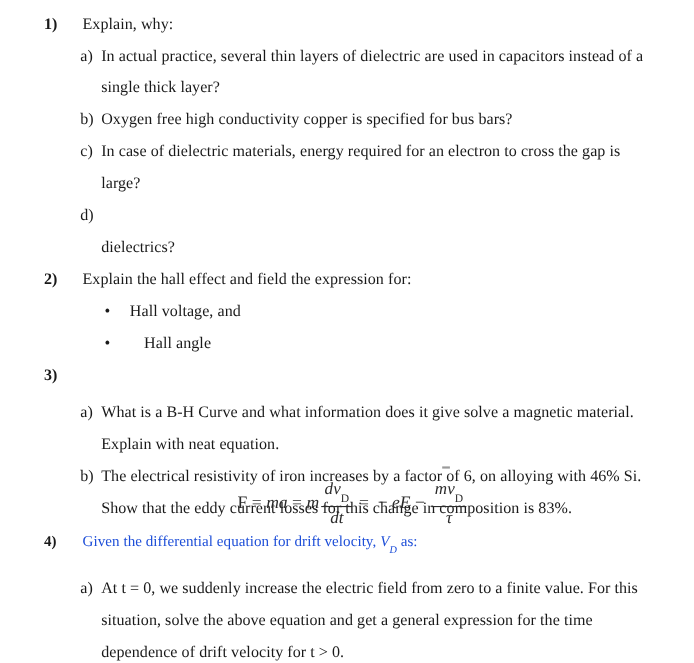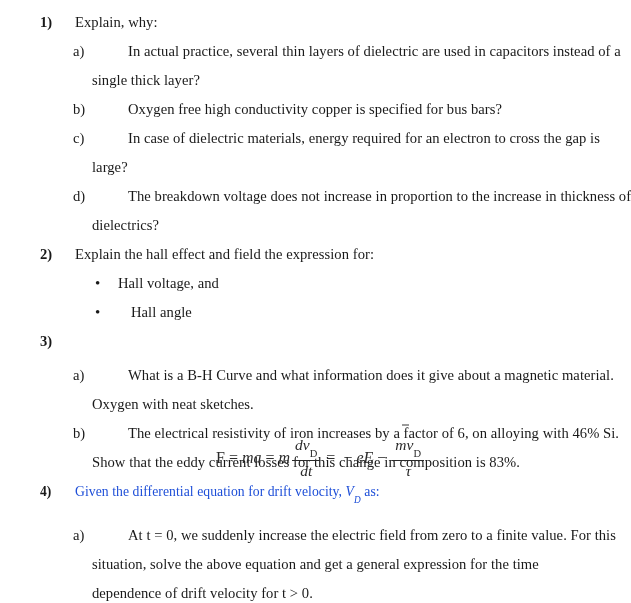--- a/index.html
+++ b/index.html
@@ -55,21 +55,21 @@
   }
 
   .bullet-dot {
     position: absolute;
     font-size: 15px;
     line-height: 29.4px;
   }
 
   
   .lvl1 { left: 75px; }          
-  .lvl2 { left: 92px; margin-left: 36px; }          
+  .lvl2 { left: 92px; }          
   .lvl2cont { left: 92px; }      
   .lvlbul { left: 118px; }       
 
   .m-num  { left: 40px; }
   .m-let  { left: 73px; }
   .m-bul  { left: 95px; }
 
   
   .lite {
     font-size: 13.7px;
@@ -158,37 +158,36 @@
   <span class="row lvl2cont" style="top:66px;">single thick layer?</span>
 
   <span class="letter m-let" style="top:95px;">b)</span>
   <span class="row lvl2" style="top:95px;">Oxygen free high conductivity copper is specified for bus bars?</span>
 
   <span class="letter m-let" style="top:124px;">c)</span>
   <span class="row lvl2" style="top:124px;">In case of dielectric materials, energy required for an electron to cross the gap is</span>
   <span class="row lvl2cont" style="top:153px;">large?</span>
 
   <span class="letter m-let" style="top:182px;">d)</span>
-  <span class="row lvl2" style="top:182px;">The breakdown voltage does not increase in proportion to the increase in thickness of</span>
   <span class="row lvl2cont" style="top:211px;">dielectrics?</span>
 
   <span class="marker m-num" style="top:240px;">2)</span>
   <span class="row lvl1" style="top:240px;">Explain the hall effect and field the expression for:</span>
 
   <span class="bullet-dot m-bul" style="top:269px;">•</span>
   <span class="row lvlbul" style="top:269px;">Hall voltage, and</span>
 
   <span class="bullet-dot m-bul" style="top:298px;">•</span>
   <span class="row lvlbul" style="top:298px;margin-left:13px;">Hall angle</span>
 
   <span class="marker m-num" style="top:327px;">3)</span>
 
   <span class="letter m-let" style="top:361px;">a)</span>
-  <span class="row lvl2" style="top:361px;">What is a B-H Curve and what information does it give about a magnetic material.</span>
-  <span class="row lvl2cont" style="top:390px;">Oxygen with neat sketches.</span>
+  <span class="row lvl2" style="top:361px;">What is a B-H Curve and what information does it give solve a magnetic material.</span>
+  <span class="row lvl2cont" style="top:390px;">Explain with neat equation.</span>
 
   <span class="letter m-let" style="top:419px;">b)</span>
   <span class="row lvl2" style="top:419px;">The electrical resistivity of iron increases by a factor of 6, on alloying with 46% Si.</span>
   <span class="row lvl2cont" style="top:448px;">Show that the eddy current losses for this change in composition is 83%.</span>
 
   <span class="marker m-num marker-light" style="top:477px;">4)</span>
   <span class="row lvl1 lite" style="top:477px;">
     <span>Given the differential equation for drift velocity,</span><span>&nbsp;</span><em><span>V</span><span class="sub-ital">D</span></em><span>&nbsp;</span><span>as:</span>
   </span>
 

